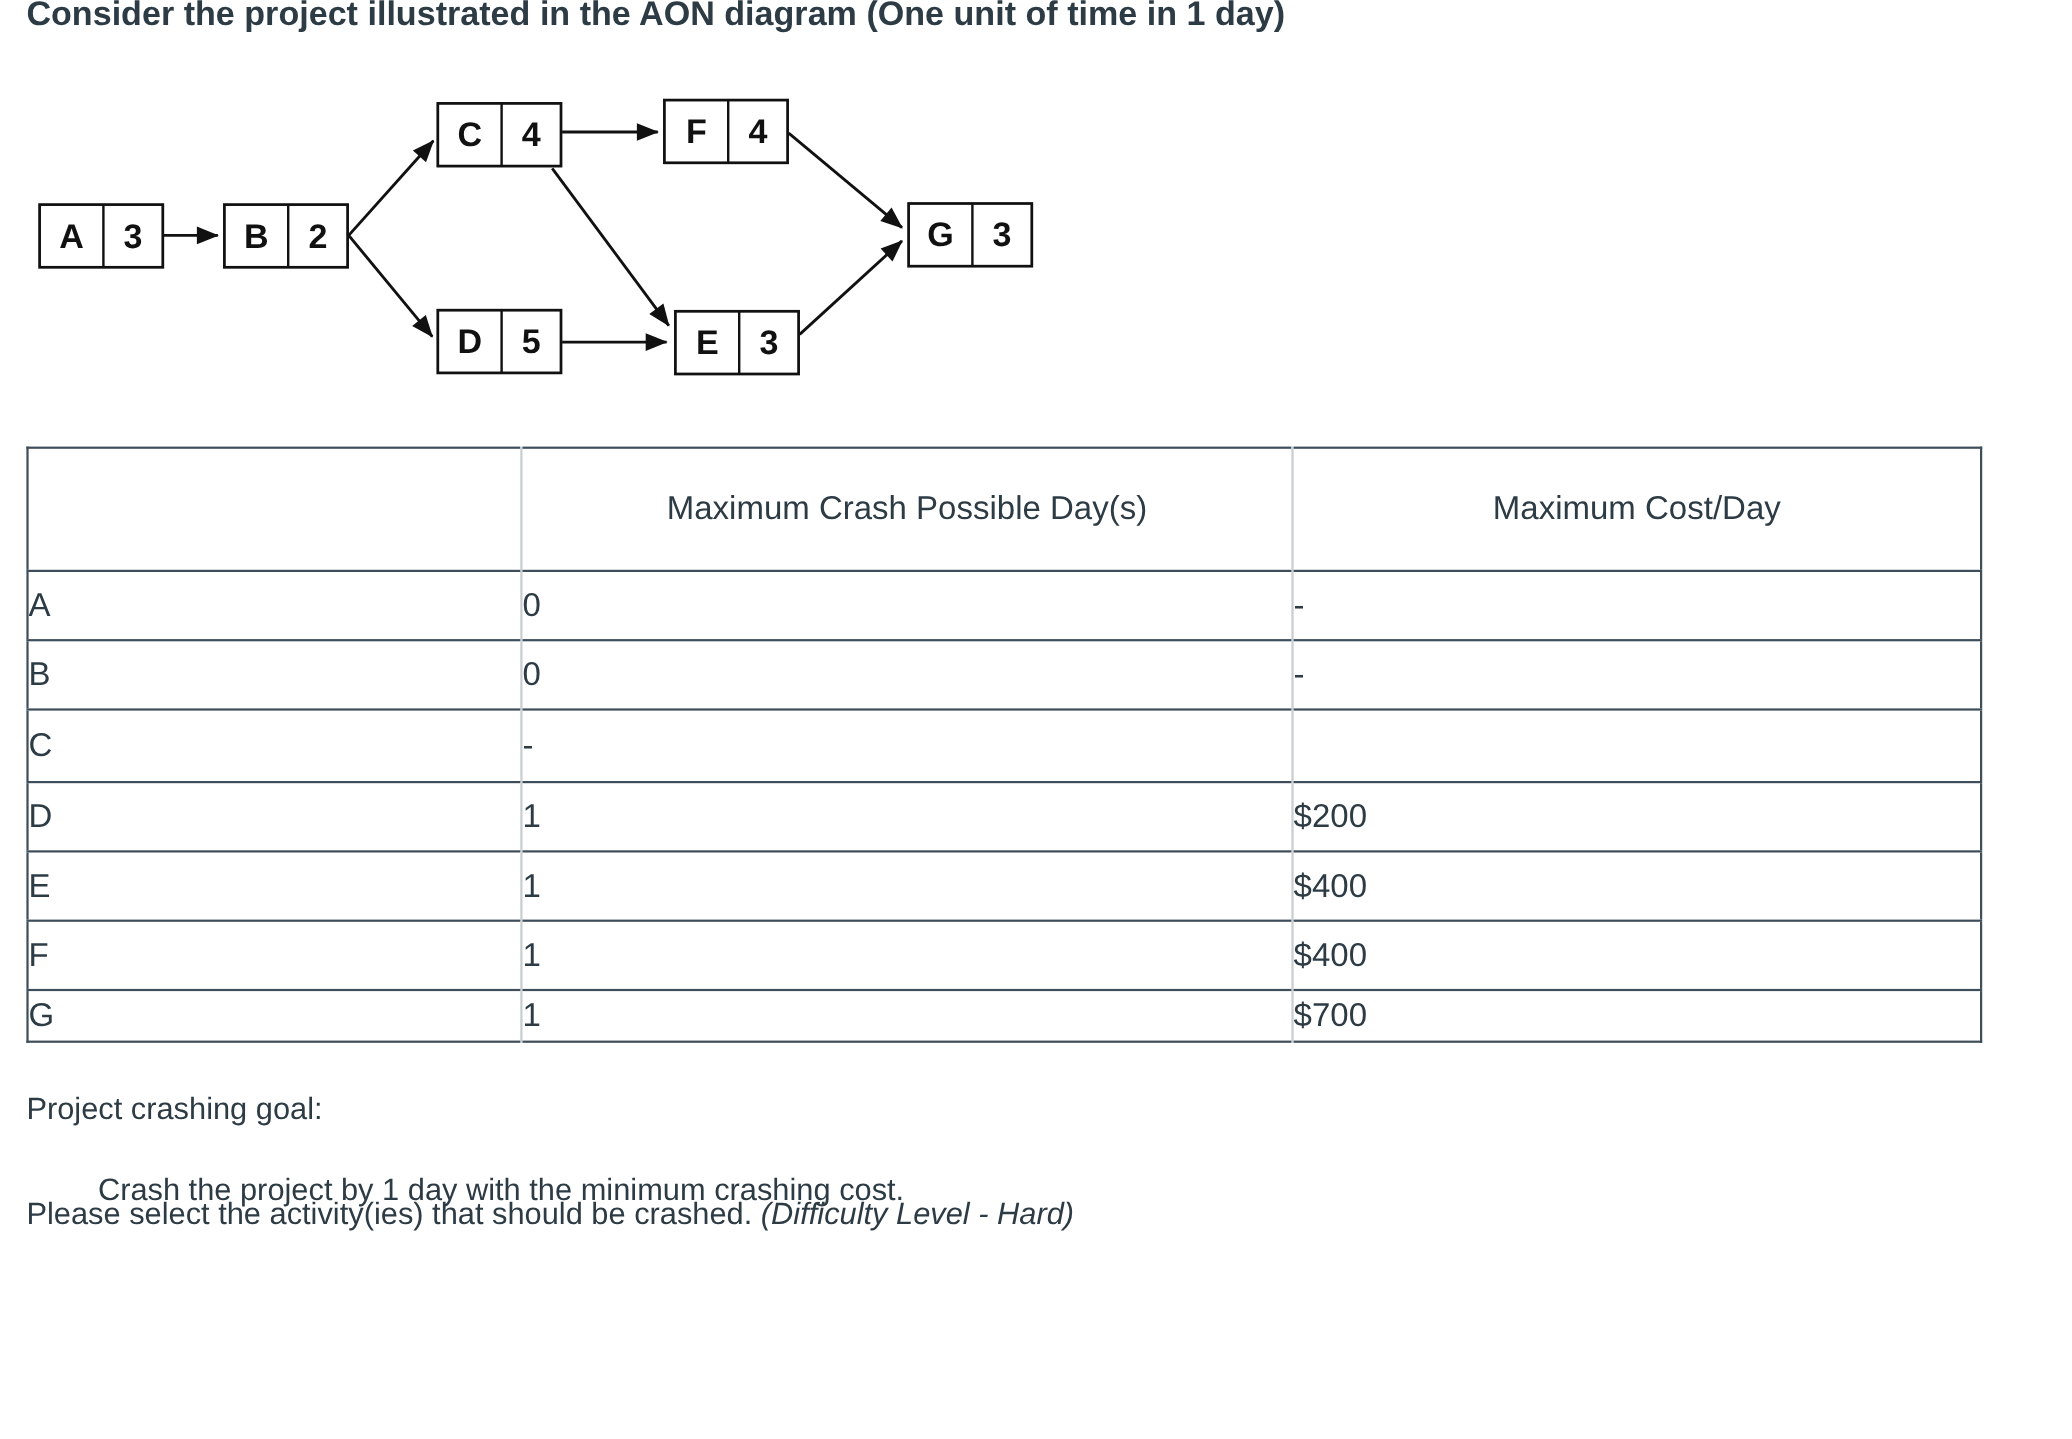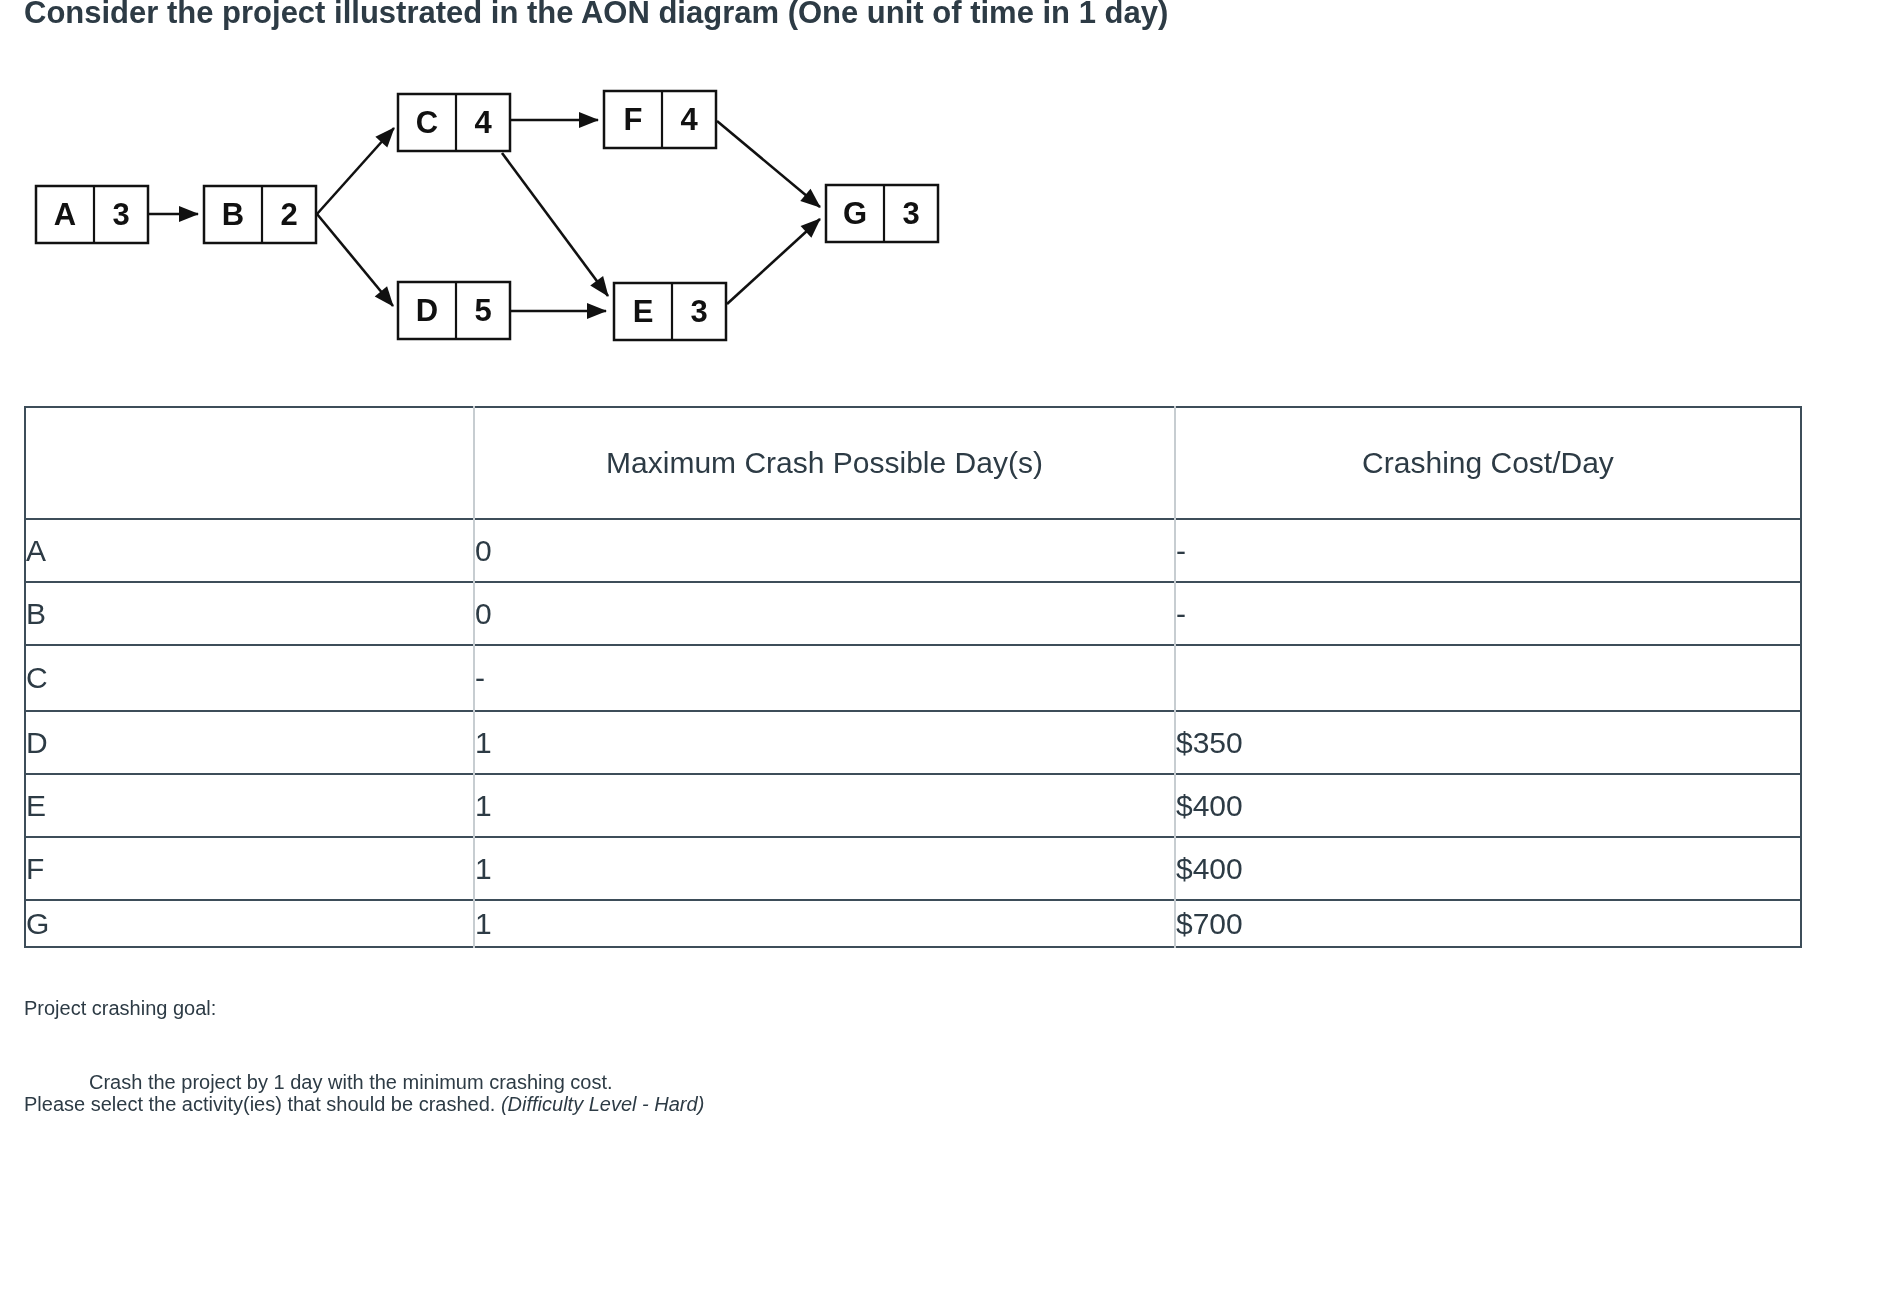--- a/index.html
+++ b/index.html
@@ -53,21 +53,21 @@
   table.crash-table th + th, table.crash-table td + td {
     border-left: 2px solid #c7cdd1;
   }
   table.crash-table thead tr { height: 112px; }
   table.crash-table tbody tr { height: 63px; border-top: 2px solid #3d4d59; }
   table.crash-table tbody tr:nth-child(3) { height: 66px; }
   table.crash-table tbody tr:last-child { height: 47px; }
   .para {
     position: absolute;
     left: 24px;
-    font-size: 20px;
+    font-size: 28px;
     line-height: 38px;
     color: #2d3b45;
     white-space: nowrap;
   }
   .para.bold { font-weight: 400; }
   .goal-detail { left: 89px; }
   .italic { font-style: italic; }
 </style>
 </head>
 <body>
@@ -141,21 +141,21 @@
   <table class="crash-table">
     <colgroup>
       <col style="width:449px">
       <col style="width:701px">
       <col style="width:626px">
     </colgroup>
     <thead>
       <tr>
         <th></th>
         <th>Maximum Crash Possible Day(s)</th>
-        <th>Crashing Cost/Day</th>
+        <th>Maximum Cost/Day</th>
       </tr>
     </thead>
     <tbody id="crash-table-body">
         <tr>
           <td>A</td>
           <td>0</td>
           <td>-</td>
         </tr>
         <tr>
           <td>B</td>
@@ -163,21 +163,21 @@
           <td>-</td>
         </tr>
         <tr>
           <td>C</td>
           <td>-</td>
           <td></td>
         </tr>
         <tr>
           <td>D</td>
           <td>1</td>
-          <td>$350</td>
+          <td>$200</td>
         </tr>
         <tr>
           <td>E</td>
           <td>1</td>
           <td>$400</td>
         </tr>
         <tr>
           <td>F</td>
           <td>1</td>
           <td>$400</td>

